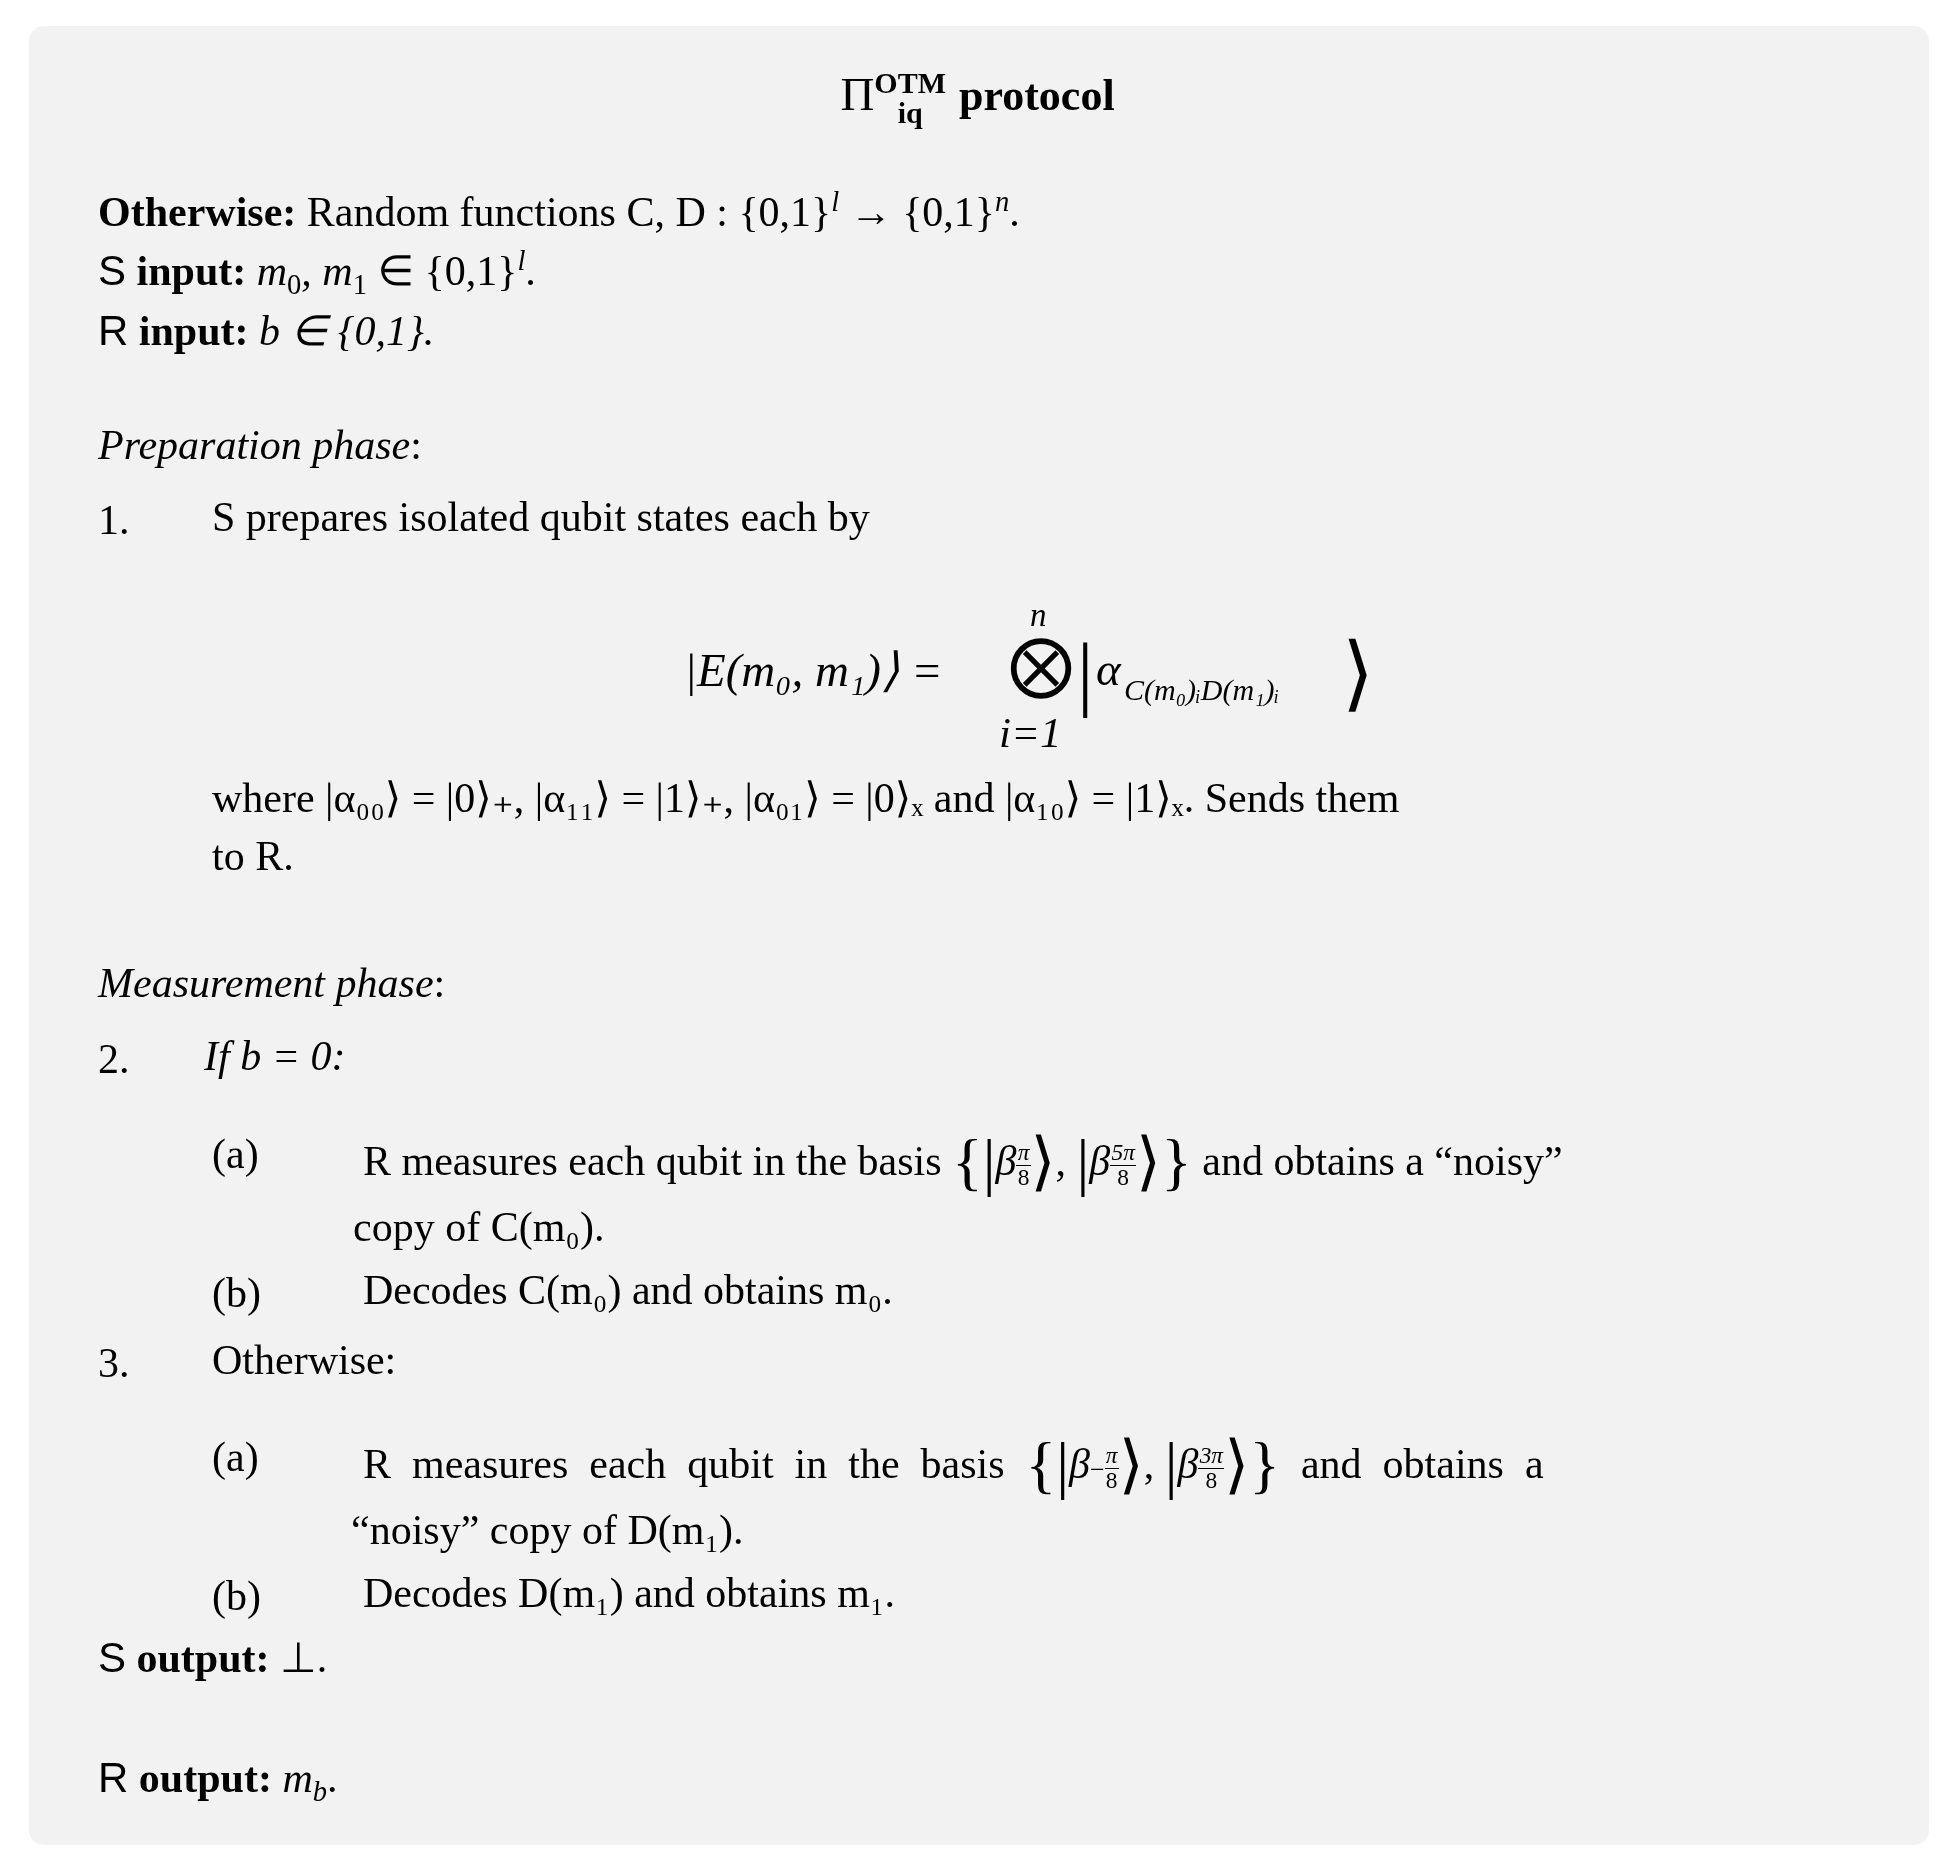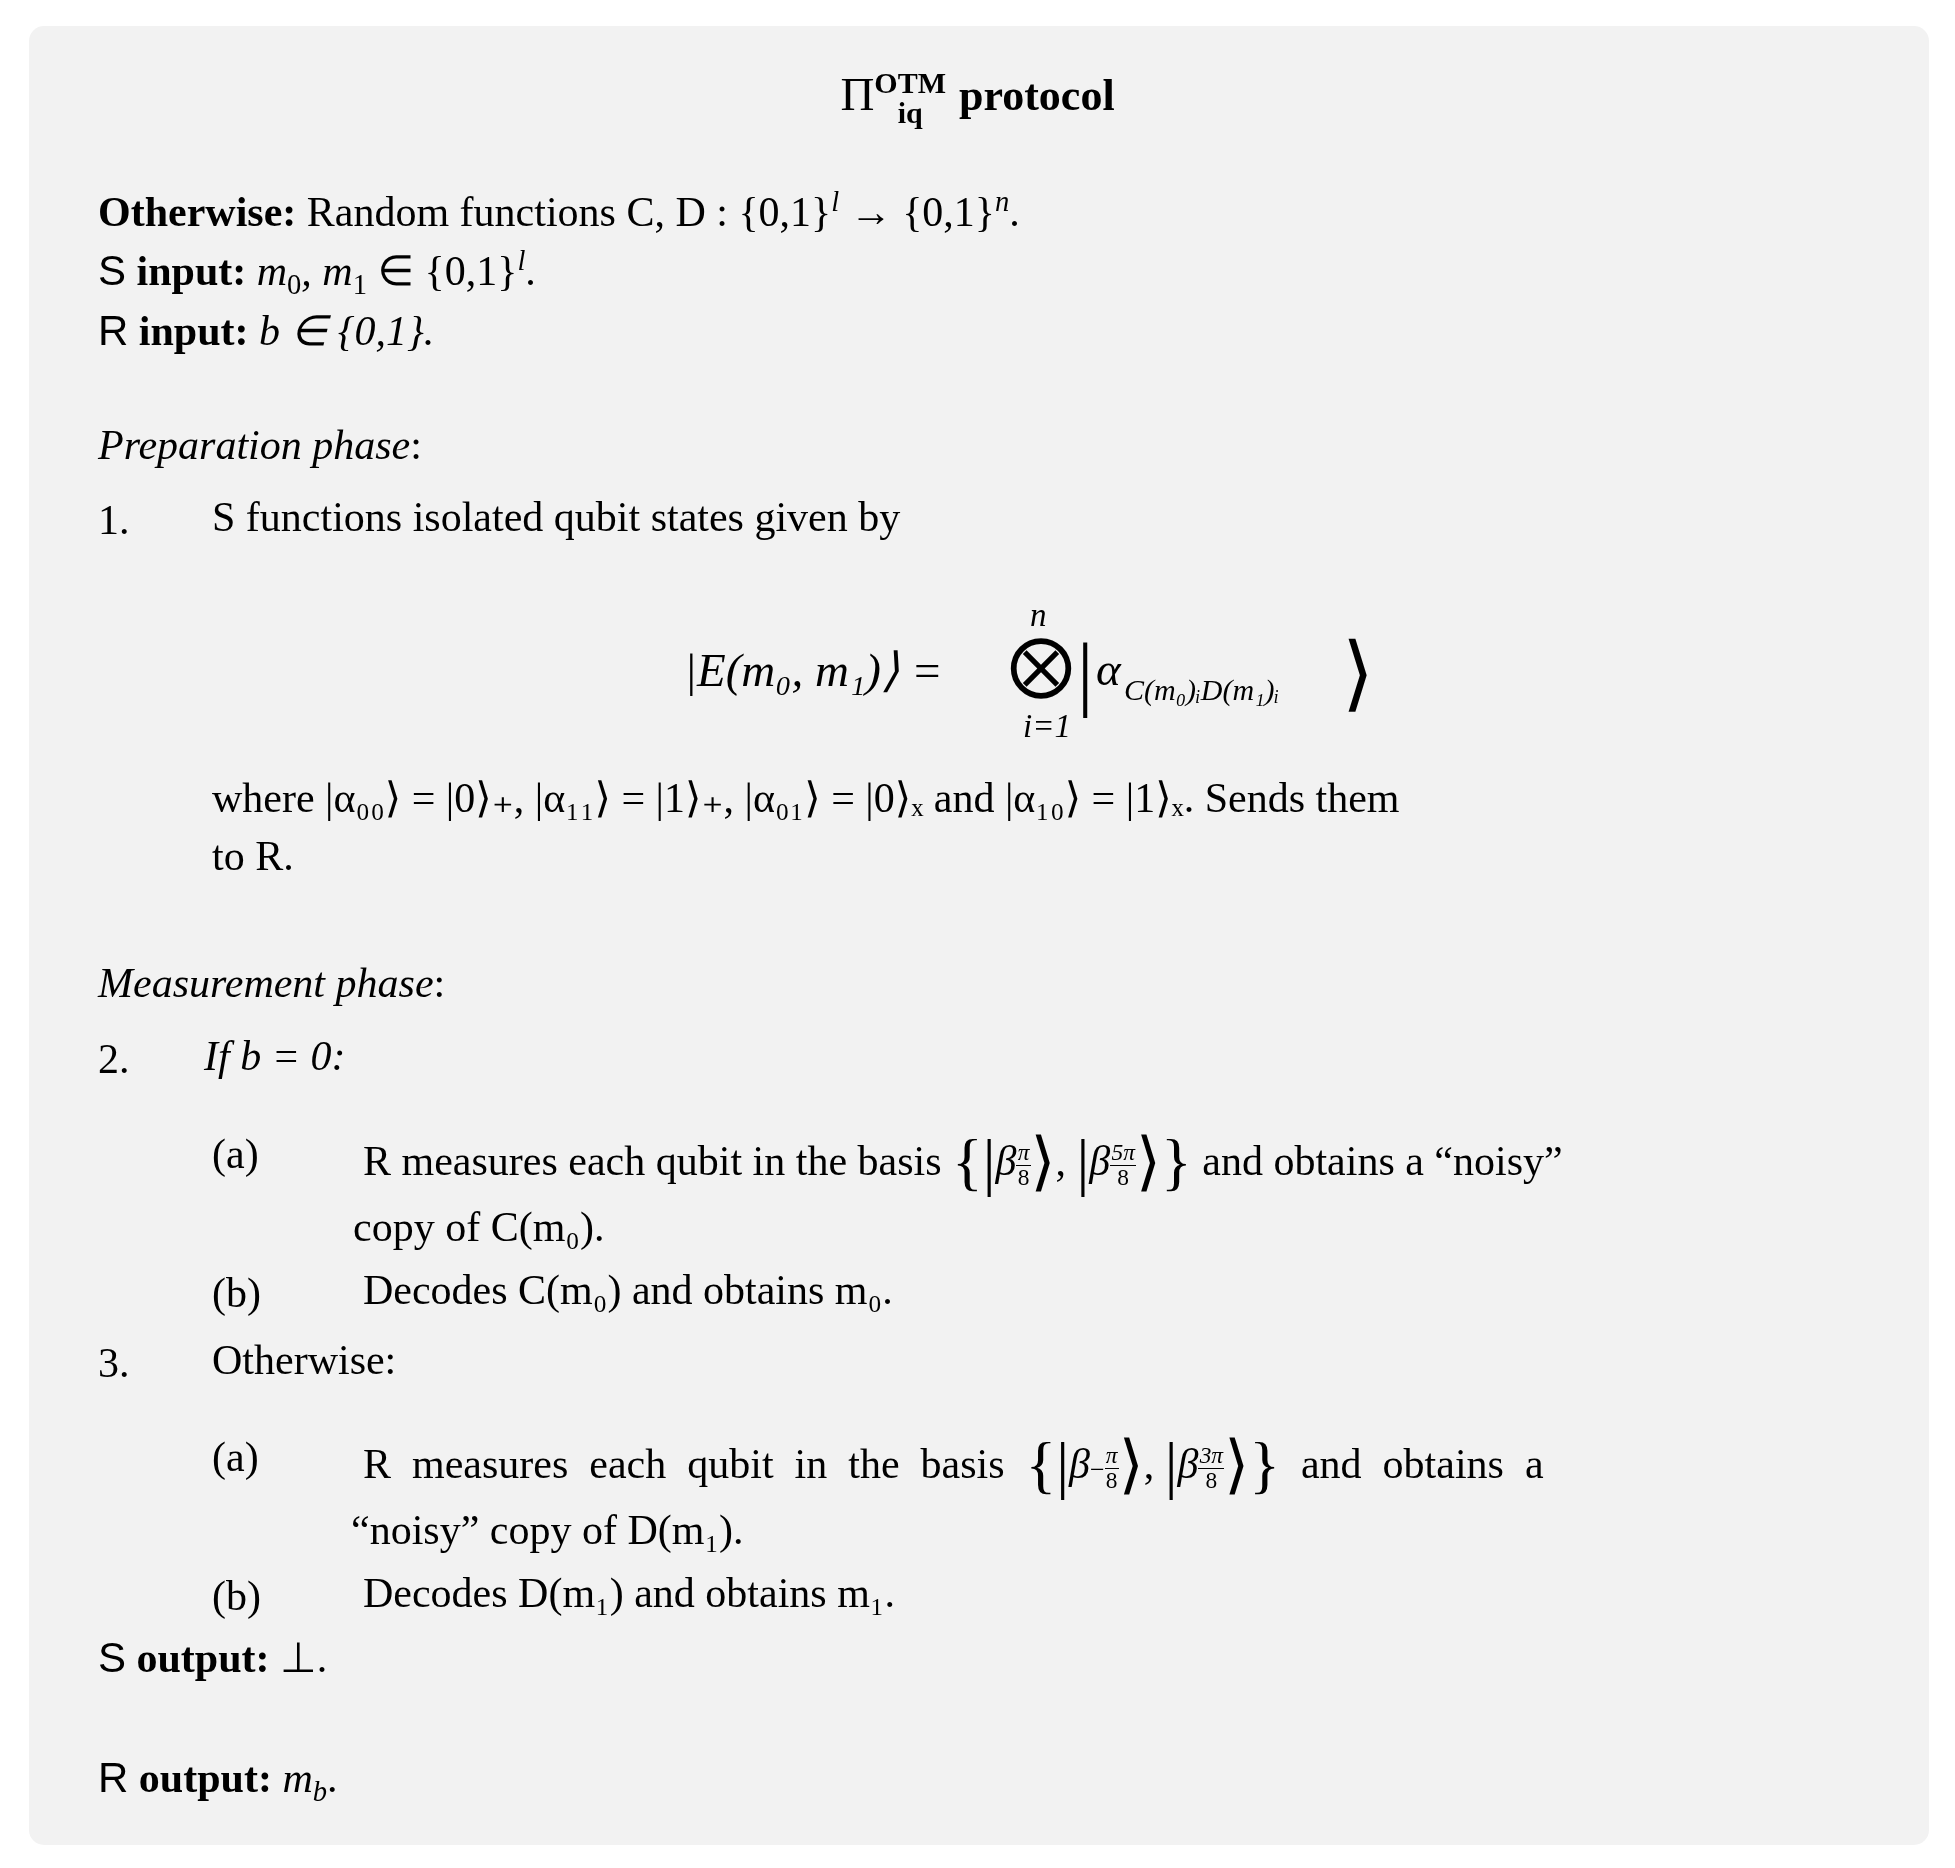--- a/index.html
+++ b/index.html
@@ -52,27 +52,27 @@
   <span class="sans">R</span>
   <span class="b">input:</span>
   <span class="i">b ∈ {0,1}.</span>
 </div>
 
 <div class="line" style="left:98px; top:424px;">
   <span class="i">Preparation phase</span><span>:</span>
 </div>
 
 <div class="num" style="left:98px; top:496px;">1.</div>
-<div class="line" style="left:212px; top:496px;">S functions isolated qubit states given by</div>
+<div class="line" style="left:212px; top:496px;">S prepares isolated qubit states each by</div>
 
 <div class="eq">
   <span class="part i" style="left:0; top:51px;">|E(m₀, m₁)⟩ =</span>
   <span class="part i" style="left:346px; top:5.8px; font-size:33px;">n</span>
   <span class="part bigop" style="left:325px; top:36px;">⨂</span>
-  <span class="part i" style="left:339px; top:117px; font-size:33px;">i=1</span>
+  <span class="part i" style="left:315px; top:117px; font-size:43px;">i=1</span>
   <span class="part" style="left:393px; top:35px; font-size:82px; font-weight:lighter;">|</span>
   <span class="part i" style="left:412px; top:51px;">α</span>
   <span class="part i" style="left:440px; top:82px; font-size:30px;">C(m₀)ᵢD(m₁)ᵢ</span>
   <span class="part" style="left:658px; top:34px; font-size:82px; font-weight:lighter;">⟩</span>
 </div>
 
 <div class="line" style="left:212px; top:777px;">where |α₀₀⟩ = |0⟩₊, |α₁₁⟩ = |1⟩₊, |α₀₁⟩ = |0⟩ₓ and |α₁₀⟩ = |1⟩ₓ. Sends them</div>
 <div class="line" style="left:212px; top:835px;">to R.</div>
 
 <div class="line" style="left:98px; top:962px;">

